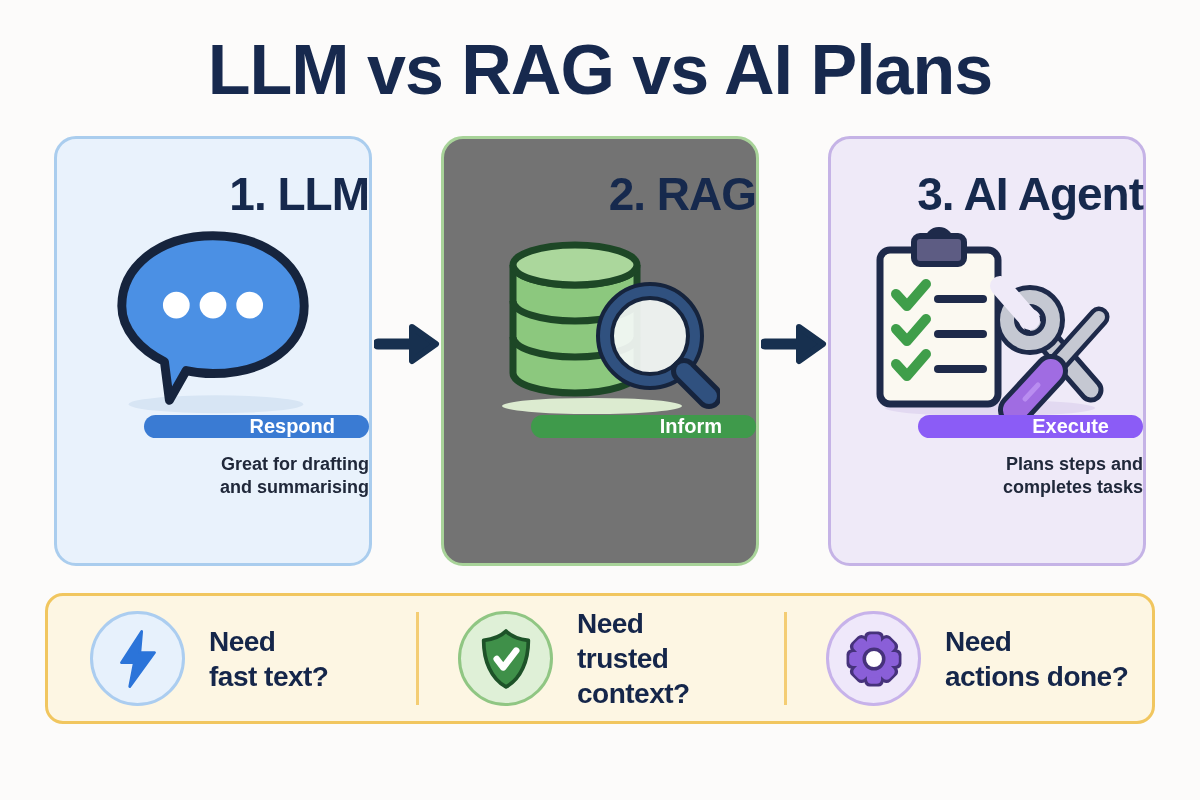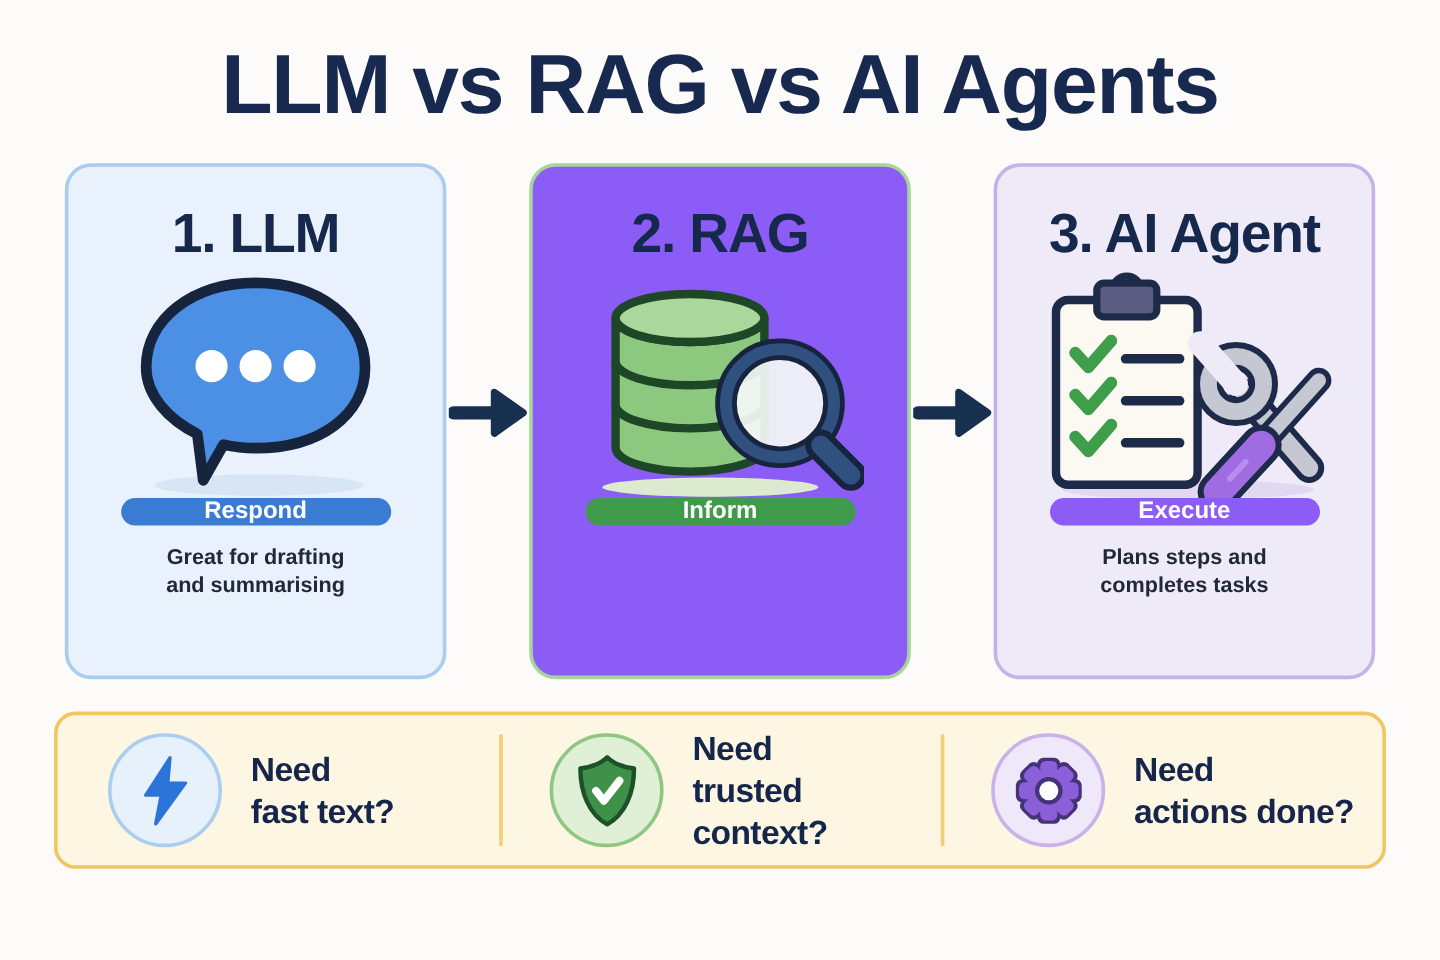--- a/index.html
+++ b/index.html
@@ -14,25 +14,25 @@
     font-size:70px;font-weight:700;letter-spacing:-1px;
     color:#17294e;
   }
   .cards-row{
     display:flex;justify-content:center;align-items:flex-start;
     margin-top:26px;
   }
   .card{
     width:318px;height:430px;box-sizing:border-box;
     border-radius:22px;border:3px solid;
-    text-align:center;padding-top:18px;
+    text-align:right;padding-top:18px;
     flex:none;
   }
   .card.llm{background:#e9f2fc;border-color:#aacdee;}
-  .card.rag{background:#8b5cf6;border-color:#a8d399;}
+  .card.rag{background:#737373;border-color:#a8d399;}
   .card.agent{background:#efeaf8;border-color:#c5b3e6;}
   .card-title{
     margin:10px 0 2px;font-size:46px;font-weight:700;
     color:#16294d;letter-spacing:-1px;
   }
   .icon-wrap{
     height:192px;display:flex;align-items:center;justify-content:center;
   }
   .badge{
     display:inline-block;min-width:225px;box-sizing:border-box;
@@ -72,21 +72,21 @@
   .icon-circle.green{background:#dff0d7;border-color:#90c683;}
   .icon-circle.purple{background:#efe8fa;border-color:#c7b2ea;}
   .question{
     font-size:28px;font-weight:700;color:#15264a;
     line-height:1.25;white-space:pre-line;letter-spacing:-0.5px;
   }
 </style>
 </head>
 <body>
 
-<h1 class="page-title">LLM vs RAG vs AI Agents</h1>
+<h1 class="page-title">LLM vs RAG vs AI Plans</h1>
 
 <div class="cards-row">
 
   <div class="card llm">
     <h2 class="card-title">1. LLM</h2>
     <div class="icon-wrap">
       <svg width="228" height="192" viewBox="0 0 230 192">
         <ellipse cx="118" cy="182" rx="88" ry="9" fill="#d7e5f4"></ellipse>
         <path d="M115,12 C169,12 207,43 207,83 C207,123 169,151 115,151 C105.5,151 96.5,150 88,148 L71,178 L66,139 C42,127 23,107 23,83 C23,43 61,12 115,12 Z" fill="#4b90e4" stroke="#16243d" stroke-width="9" stroke-linejoin="round"></path>
         <circle cx="78" cy="82" r="13.5" fill="#ffffff"></circle>

